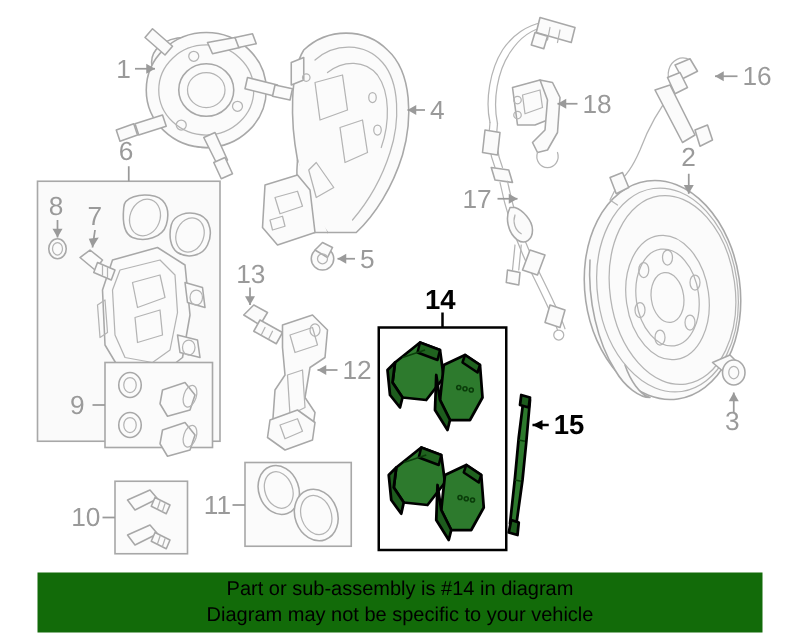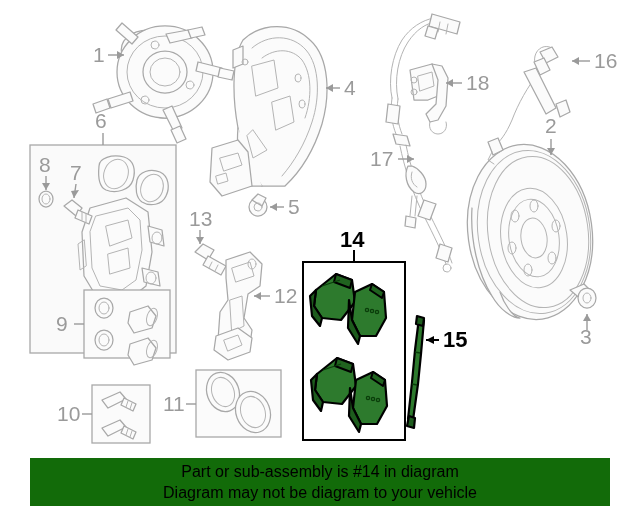--- a/index.html
+++ b/index.html
@@ -431,16 +431,16 @@
     <g>
       <text class="callout-label highlight" x="443" y="347">15</text>
       <line class="lead highlight" x1="439" y1="340" x2="426" y2="340"></line>
       <path class="arrow-head highlight" d="M426 340 l8 -4 l0 8 z"></path>
     </g>
 
   </svg>
 
   <div id="footer-banner">
     <div class="banner-line">Part or sub-assembly is #14 in diagram</div>
-    <div class="banner-line">Diagram may not be diagram to your vehicle</div>
+    <div class="banner-line">Diagram may not be specific to your vehicle</div>
   </div>
 
 </div>
 
 </body></html>

